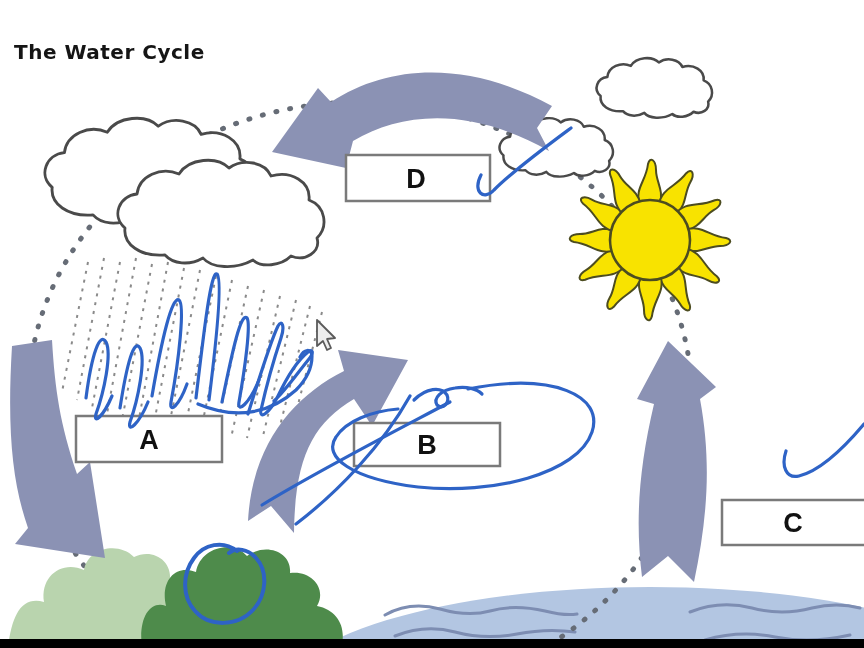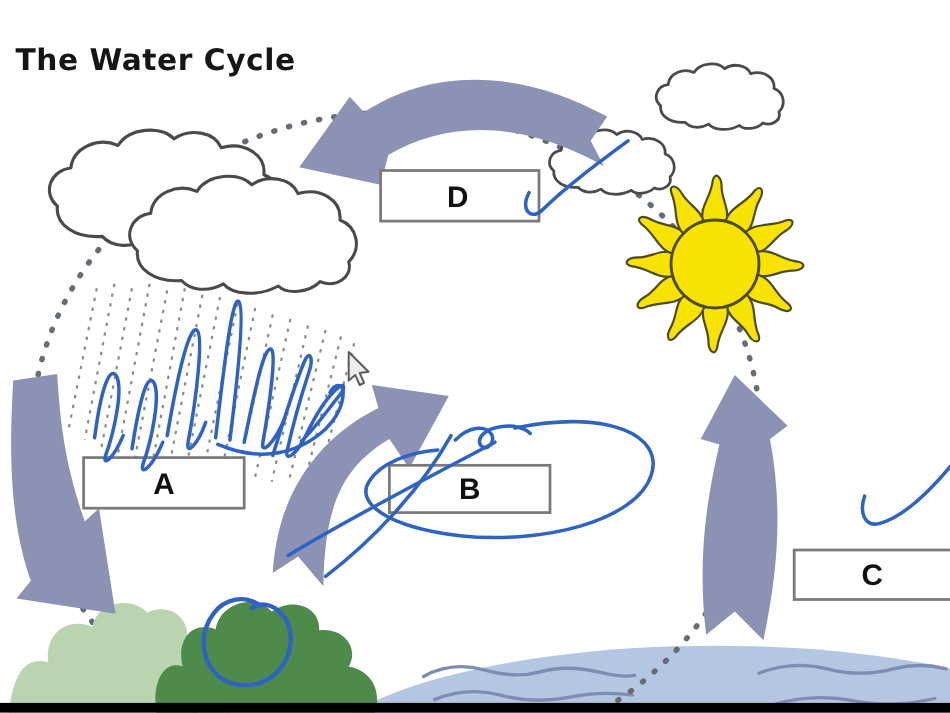--- a/index.html
+++ b/index.html
@@ -1,19 +1,19 @@
 <!DOCTYPE html>
 <html><head>
 <meta charset="utf-8">
 <style>
   html,body{margin:0;padding:0;background:#fff;}
   body{width:864px;height:648px;overflow:hidden;position:relative;
        font-family:"Liberation Sans",sans-serif;}
   .stage{position:absolute;left:0;top:0;width:864px;height:648px;}
-  .title{position:absolute;left:14px;top:40px;font-size:27px;font-weight:bold;
+  .title{position:absolute;left:14px;top:40px;font-size:20px;font-weight:bold;
          color:#151515;letter-spacing:.5px;font-family:"DejaVu Sans","Liberation Sans",sans-serif;}
   svg text.boxletter{font-family:"Liberation Sans",sans-serif;font-weight:bold;font-size:27px;fill:#111;}
 </style>
 </head>
 <body>
 
 <div class="stage">
 
   <div class="title">The Water Cycle</div>
 

